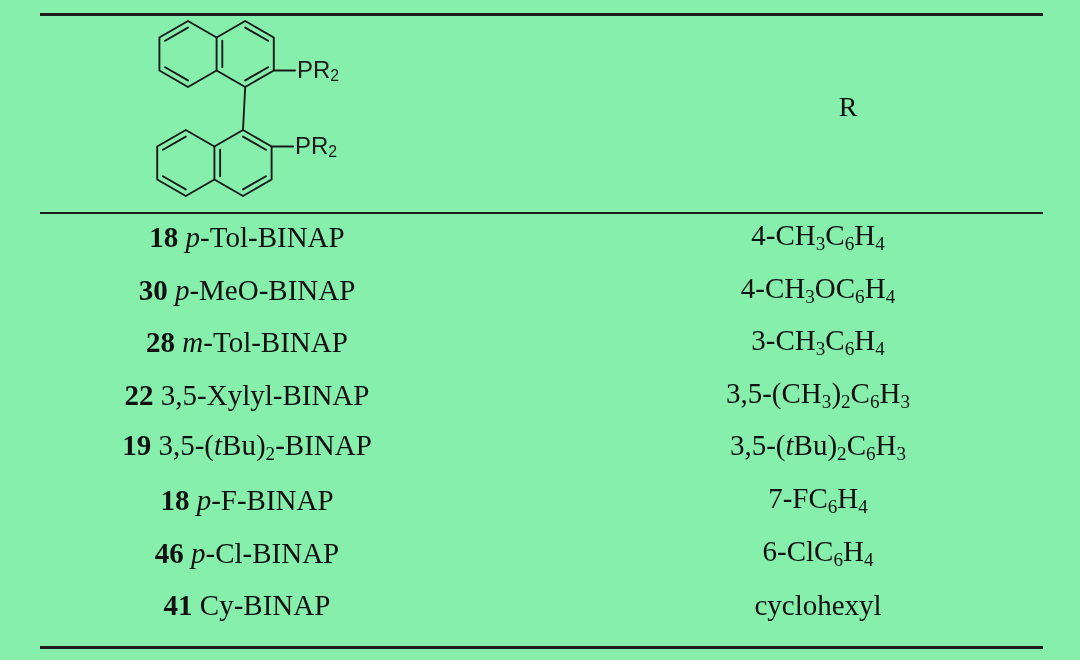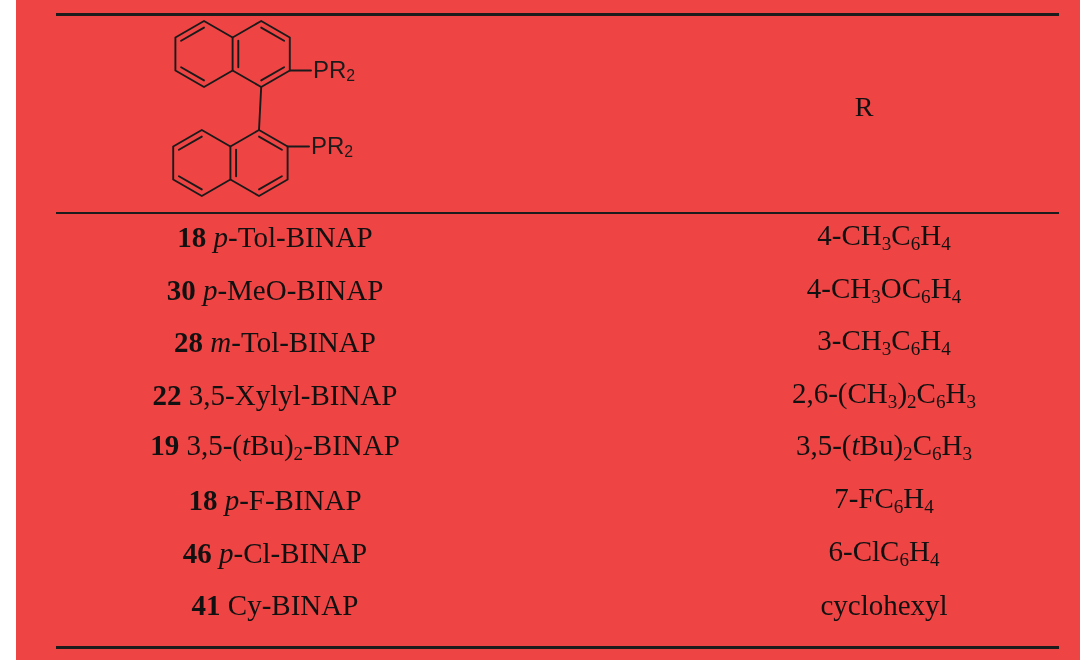--- a/index.html
+++ b/index.html
@@ -11,22 +11,21 @@
     height: 660px;
     background: #ffffff;
     font-family: "Liberation Serif", serif;
     color: #111111;
     position: relative;
     overflow: hidden;
   }
   .page {
     position: absolute;
     inset: 0;
-    background: #ef4444;
-    margin-left: 16px;
+    background: #86efac;
   }
   .rule {
     position: absolute;
     left: 40px;
     width: 1003px;
     background: #1c1c1c;
   }
   .rule-top    { top: 13px;  height: 3px; }
   .rule-mid    { top: 212px; height: 2px; }
   .rule-bottom { top: 646px; height: 3px; }
@@ -64,22 +63,22 @@
     height: 0;
   }
   .cell {
     position: absolute;
     top: 0;
     transform: translate(-50%, -50%);
     white-space: nowrap;
     font-size: 29px;
     line-height: 1;
   }
-  .cell.ligand { left: 219px; }
-  .cell.rgroup { left: 828px; }
+  .cell.ligand { left: 207px; }
+  .cell.rgroup { left: 778px; }
 
   .bold { font-weight: bold; }
   .ital { font-style: italic; }
   .sub  { font-size: 0.66em; vertical-align: -0.22em; }
 </style>
 </head>
 <body>
 
 <div class="page">
 
@@ -131,21 +130,21 @@
   <div class="row" style="top:290px">
     <div class="cell ligand"><span class="bold">30</span><span> </span><span class="ital">p</span><span>-MeO-BINAP</span></div>
     <div class="cell rgroup"><span>4-CH</span><span class="sub">3</span><span>OC</span><span class="sub">6</span><span>H</span><span class="sub">4</span></div>
   </div>
   <div class="row" style="top:342px">
     <div class="cell ligand"><span class="bold">28</span><span> </span><span class="ital">m</span><span>-Tol-BINAP</span></div>
     <div class="cell rgroup"><span>3-CH</span><span class="sub">3</span><span>C</span><span class="sub">6</span><span>H</span><span class="sub">4</span></div>
   </div>
   <div class="row" style="top:395px">
     <div class="cell ligand"><span class="bold">22</span><span> 3,5-Xylyl-BINAP</span></div>
-    <div class="cell rgroup"><span>2,6-(CH</span><span class="sub">3</span><span>)</span><span class="sub">2</span><span>C</span><span class="sub">6</span><span>H</span><span class="sub">3</span></div>
+    <div class="cell rgroup"><span>3,5-(CH</span><span class="sub">3</span><span>)</span><span class="sub">2</span><span>C</span><span class="sub">6</span><span>H</span><span class="sub">3</span></div>
   </div>
   <div class="row" style="top:447px">
     <div class="cell ligand"><span class="bold">19</span><span> 3,5-(</span><span class="ital">t</span><span>Bu)</span><span class="sub">2</span><span>-BINAP</span></div>
     <div class="cell rgroup"><span>3,5-(</span><span class="ital">t</span><span>Bu)</span><span class="sub">2</span><span>C</span><span class="sub">6</span><span>H</span><span class="sub">3</span></div>
   </div>
   <div class="row" style="top:500px">
     <div class="cell ligand"><span class="bold">18</span><span> </span><span class="ital">p</span><span>-F-BINAP</span></div>
     <div class="cell rgroup"><span>7-FC</span><span class="sub">6</span><span>H</span><span class="sub">4</span></div>
   </div>
   <div class="row" style="top:553px">

